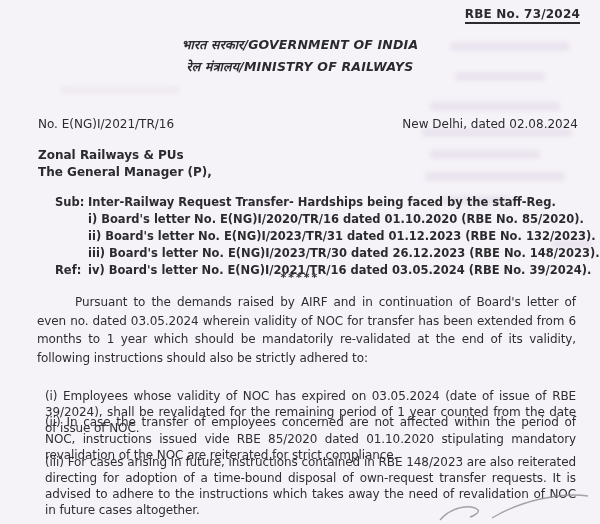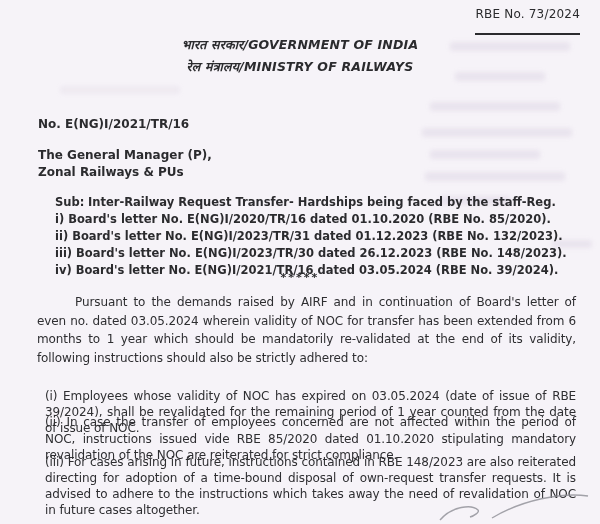--- a/index.html
+++ b/index.html
@@ -10,33 +10,33 @@
     background:#f6f3f8;
     overflow:hidden;
     font-family:"DejaVu Sans", sans-serif;
     color:#2b2b2e;
   }
   
   .ghost{position:absolute;background:rgba(186,170,198,0.20);filter:blur(2px);border-radius:3px;pointer-events:none;}
   
   .rbe{
     position:absolute;top:7px;right:20px;
-    font-size:12px;font-weight:normal;letter-spacing:.2px;
-    border-bottom:2px solid #2b2b2e;padding-bottom:12px;
+    font-size:12px;font-weight:bold;letter-spacing:.2px;
+    border-bottom:2px solid #2b2b2e;padding-bottom:1px;
   }
   .org{
     position:absolute;top:34px;left:0;right:0;
     text-align:center;font-weight:bold;font-size:12.5px;line-height:22px;
     letter-spacing:.2px;
     font-style:italic;
   }
   .letterrow{
     position:absolute;top:117px;left:38px;right:22px;
     display:flex;justify-content:space-between;
-    font-size:12px;font-weight:bold;
+    font-size:12px;font-weight:normal;
   }
   .addr{
     position:absolute;top:147px;left:38px;
     font-size:12px;font-weight:bold;line-height:17px;
   }
   .subref{
     position:absolute;top:194px;left:55px;right:14px;
     font-size:11.5px;font-weight:bold;line-height:17px;
   }
   .subrow,.refrow{display:flex;white-space:nowrap;align-items:flex-end;}
@@ -75,33 +75,35 @@
 
   <div class="rbe">RBE No. 73/2024</div>
 
   <div class="org">
     <div>भारत सरकार/GOVERNMENT OF INDIA</div>
     <div>रेल मंत्रालय/MINISTRY OF RAILWAYS</div>
   </div>
 
   <div class="letterrow">
     <span>No. E(NG)I/2021/TR/16</span>
+    <span>New Delhi, dated 02.08.2024</span>
   </div>
 
   <div class="addr">
+    <div>Zonal Railways &amp; PUs</div>
     <div>The General Manager (P),</div>
-    <div>Zonal Railways &amp; PUs</div>
   </div>
 
   <div class="subref">
     <div class="subrow">
       <span class="sublabel">Sub:</span>
       <span>Inter-Railway Request Transfer- Hardships being faced by the staff-Reg.</span>
     </div>
     <div class="refrow">
+      <span class="reflabel">Ref:</span>
       <span class="reflist">
         <div>i) Board's letter No. E(NG)I/2020/TR/16 dated 01.10.2020 (RBE No. 85/2020).</div>
         <div>ii) Board's letter No. E(NG)I/2023/TR/31 dated 01.12.2023 (RBE No. 132/2023).</div>
         <div>iii) Board's letter No. E(NG)I/2023/TR/30 dated 26.12.2023 (RBE No. 148/2023).</div>
         <div>iv) Board's letter No. E(NG)I/2021/TR/16 dated 03.05.2024 (RBE No. 39/2024).</div>
       </span>
     </div>
   </div>
 
   <div class="sep">*****</div>

